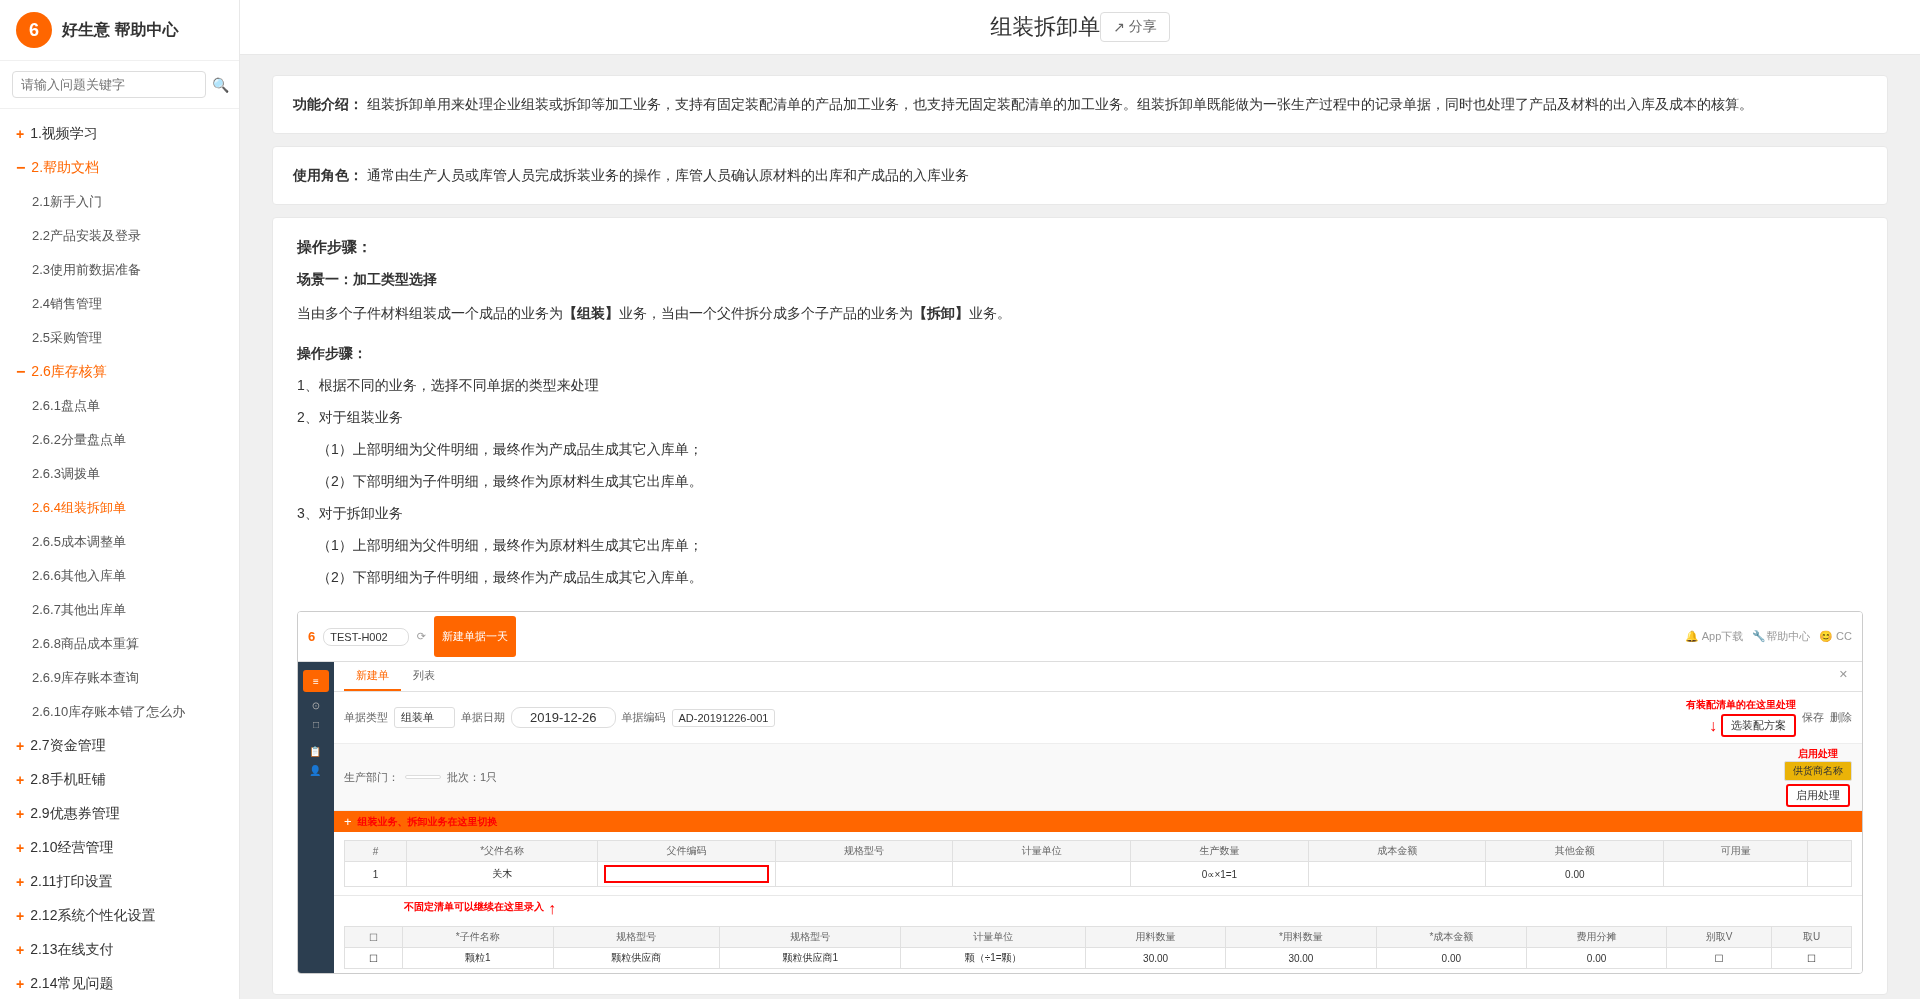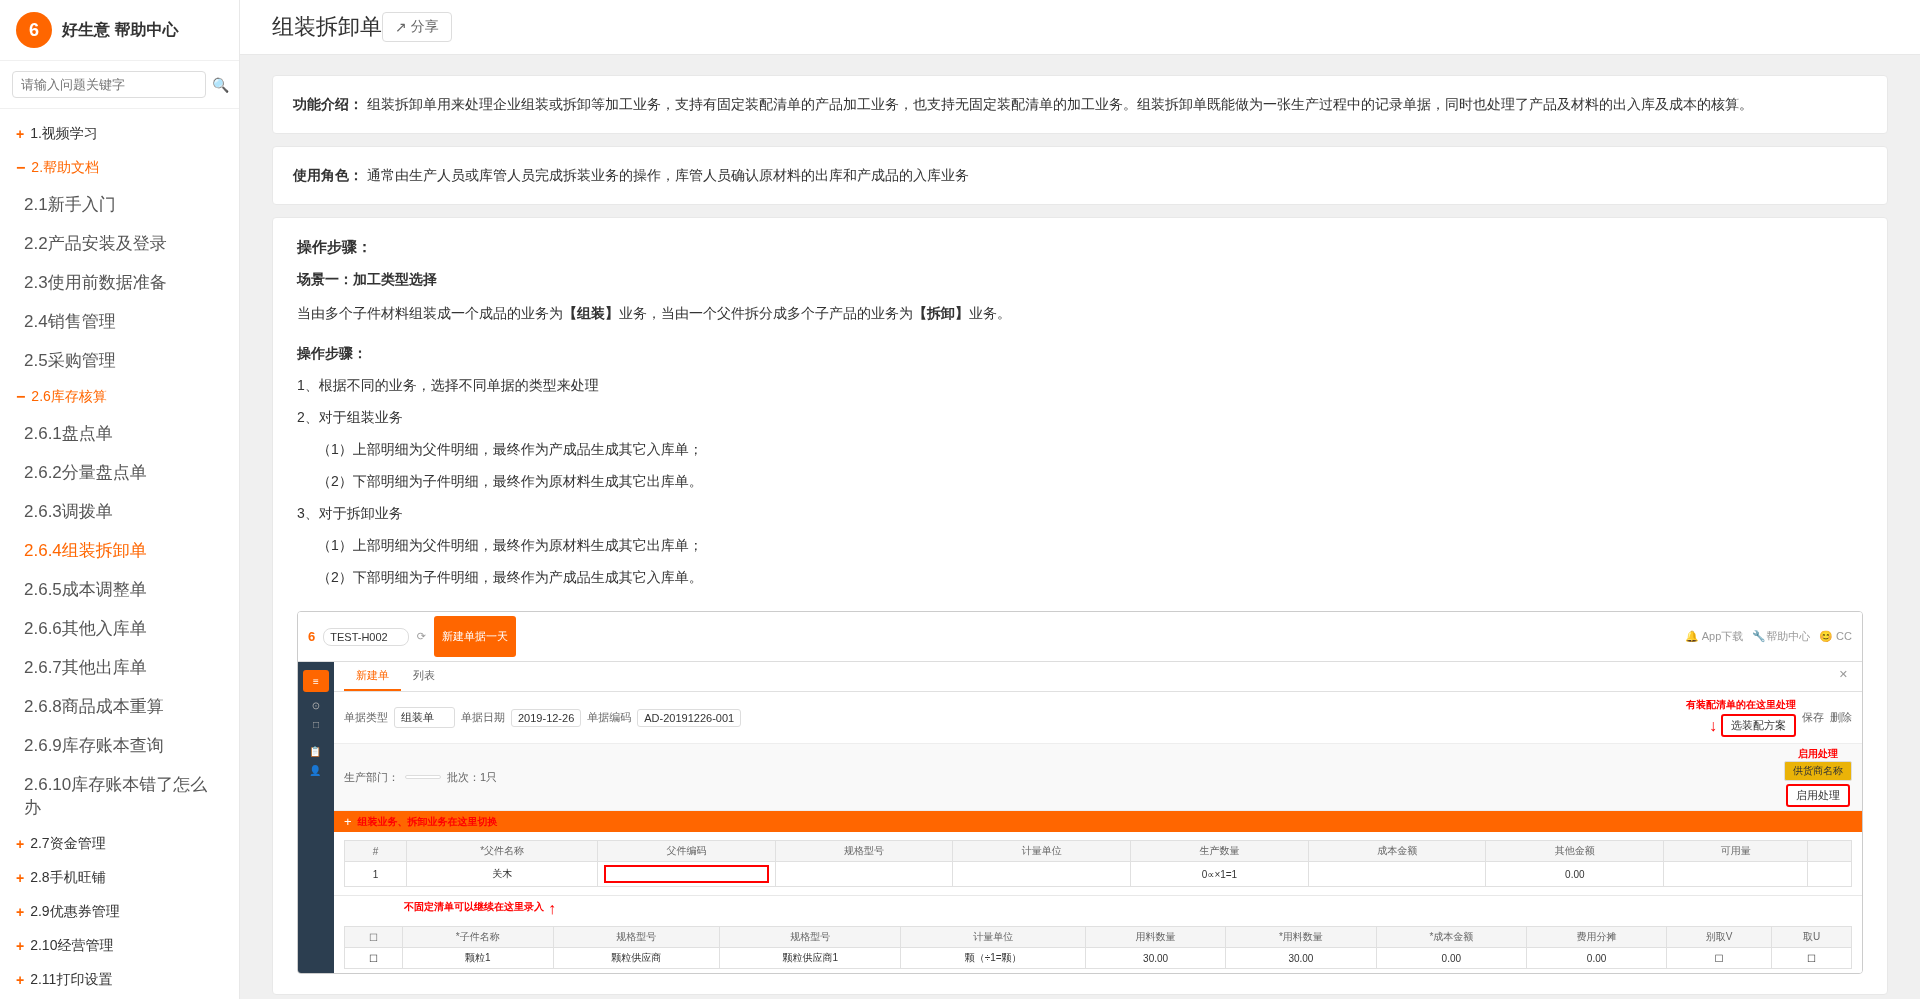--- a/index.html
+++ b/index.html
@@ -94,42 +94,42 @@
       font-weight: bold;
     }
 
     .nav-item .minus-icon {
       color: #ff6600;
       font-size: 16px;
       font-weight: bold;
     }
 
     .nav-item.sub {
-      padding-left: 24px;
-      font-size: 17px;
+      padding-left: 32px;
+      font-size: 13px;
       color: #555;
     }
     .nav-item.sub.current { color: #ff6600; }
 
     
     #main {
       flex: 1;
       display: flex;
       flex-direction: column;
       overflow: hidden;
       background: #f5f5f5;
     }
 
     .main-header {
       background: #fff;
       padding: 12px 32px;
       border-bottom: 1px solid #e8e8e8;
       display: flex;
       align-items: center;
-      justify-content: flex-start;
+      justify-content: center;
     }
 
     .page-title {
       font-size: 22px;
       font-weight: 500;
       color: #333;
     }
 
     .share-btn {
       display: flex;
@@ -402,21 +402,21 @@
                 <div style="padding:6px 12px; font-size:11px; color:#ff6600; border-bottom:2px solid #ff6600; cursor:pointer;">新建单</div>
                 <div style="padding:6px 12px; font-size:11px; color:#666; cursor:pointer;">列表</div>
                 <div style="flex:1;"></div>
                 <span style="font-size:11px; color:#999; padding:6px 4px;">✕</span>
               </div>
 
               <div style="display:flex; align-items:center; gap:6px; padding:6px 10px; background:#fff; flex-wrap:wrap; position:relative;">
                 <span style="font-size:11px; color:#666;">单据类型</span>
                 <div style="border:1px solid #ddd; border-radius:3px; padding:2px 20px 2px 6px; font-size:11px; background:#fff; color:#333; min-width:60px;">组装单</div>
                 <span style="font-size:11px; color:#666;">单据日期</span>
-                <div style="border:1px solid #ddd; border-radius:3px; padding:2px 6px; font-size:11px; background:#fff; color:#333;">2019-12-26</div>
+                <div style="border:1px solid #ddd; border-radius:9px; padding:2px 18px; font-size:13px; background:#fff; color:#333;">2019-12-26</div>
                 <span style="font-size:11px; color:#666;">单据编码</span>
                 <div style="border:1px solid #ddd; border-radius:3px; padding:2px 6px; font-size:11px; background:#fff; color:#333;">AD-20191226-001</div>
                 <div style="flex:1;"></div>
 
                 <div style="position:relative; display:flex; flex-direction:column; align-items:flex-end; gap:2px;">
                   <span style="color:#ff0000; font-size:10px; font-weight:bold; white-space:nowrap;">有装配清单的在这里处理</span>
                   <div style="display:flex; align-items:center; gap:4px;">
                     <span style="color:#ff0000; font-size:16px;">↓</span>
                     <div style="border:2px solid #ff0000; border-radius:3px; padding:2px 8px; font-size:11px; background:#fff; color:#333;">选装配方案</div>
                   </div>

